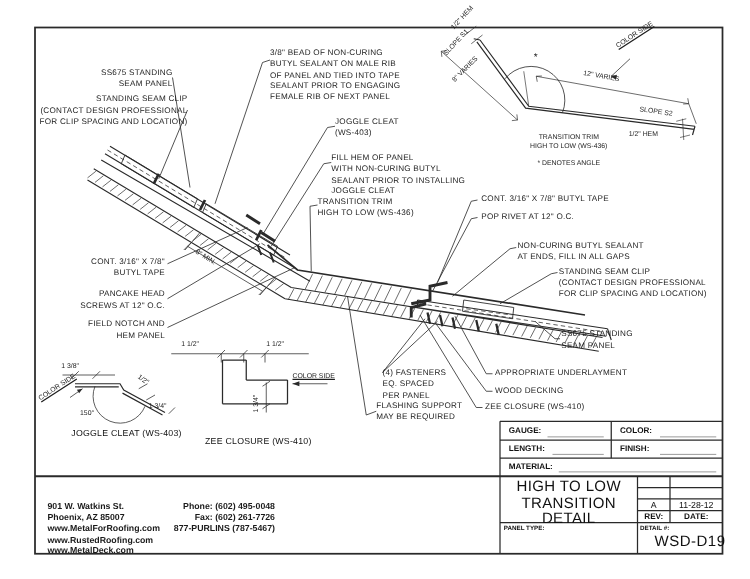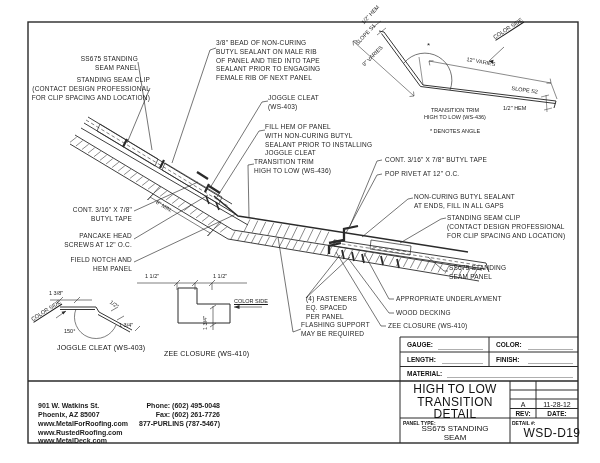--- a/index.html
+++ b/index.html
@@ -195,22 +195,20 @@
   <div class="tlb" style="left:496px;top:355.5px;">FINISH:</div>
   <div class="tlb" style="left:407px;top:370px;">MATERIAL:</div>
   <div class="ttitle ctr" style="left:401px;top:383px;width:108px;">HIGH TO LOW
 TRANSITION
 DETAIL</div>
   <div class="tval ctr" style="left:510px;top:400.5px;width:26px;">A</div>
   <div class="tval ctr" style="left:536px;top:400.5px;width:42px;">11-28-12</div>
   <div class="tlb ctr" style="left:510px;top:410px;width:26px;">REV:</div>
   <div class="tlb ctr" style="left:536px;top:410px;width:42px;">DATE:</div>
   <div class="tlbs" style="left:403px;top:419.5px;">PANEL TYPE:</div>
-  <div class="tpanel ctr" style="left:401px;top:425px;width:108px;">SS675 STANDING
-SEAM</div>
   <div class="tlbs" style="left:512px;top:419.5px;">DETAIL #:</div>
   <div class="tdetail ctr" style="left:518px;top:427px;width:68px;">WSD-D19</div>
 
   <div class="finfo" style="left:38px;top:402px;">901 W. Watkins St.</div>
   <div class="finfo" style="left:38px;top:411px;">Phoenix, AZ 85007</div>
   <div class="finfo" style="left:38px;top:420px;">www.MetalForRoofing.com</div>
   <div class="finfo" style="left:38px;top:428.5px;">www.RustedRoofing.com</div>
   <div class="finfo" style="left:38px;top:437px;">www.MetalDeck.com</div>
   <div class="finfo ra" style="left:120px;top:402px;width:100px;">Phone: (602) 495-0048</div>
   <div class="finfo ra" style="left:120px;top:411px;width:100px;">Fax: (602) 261-7726</div>

